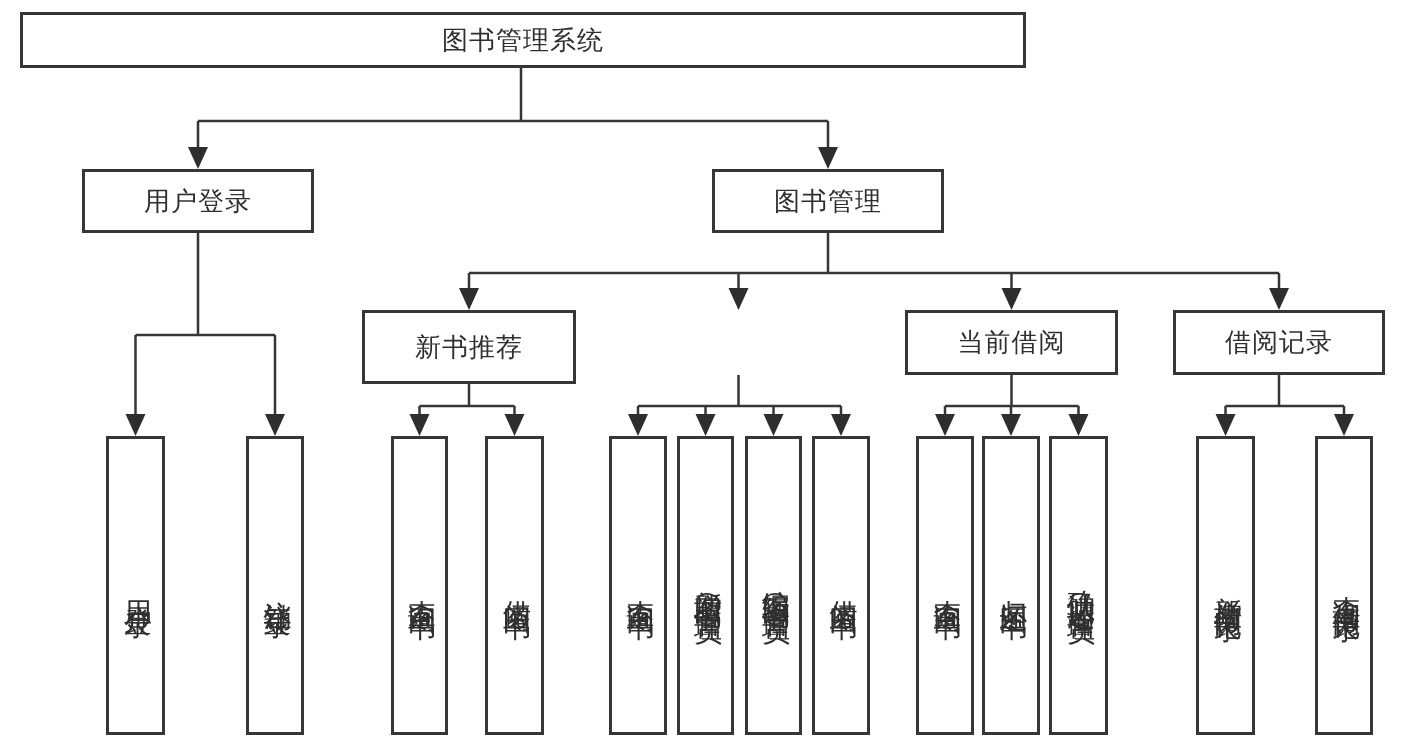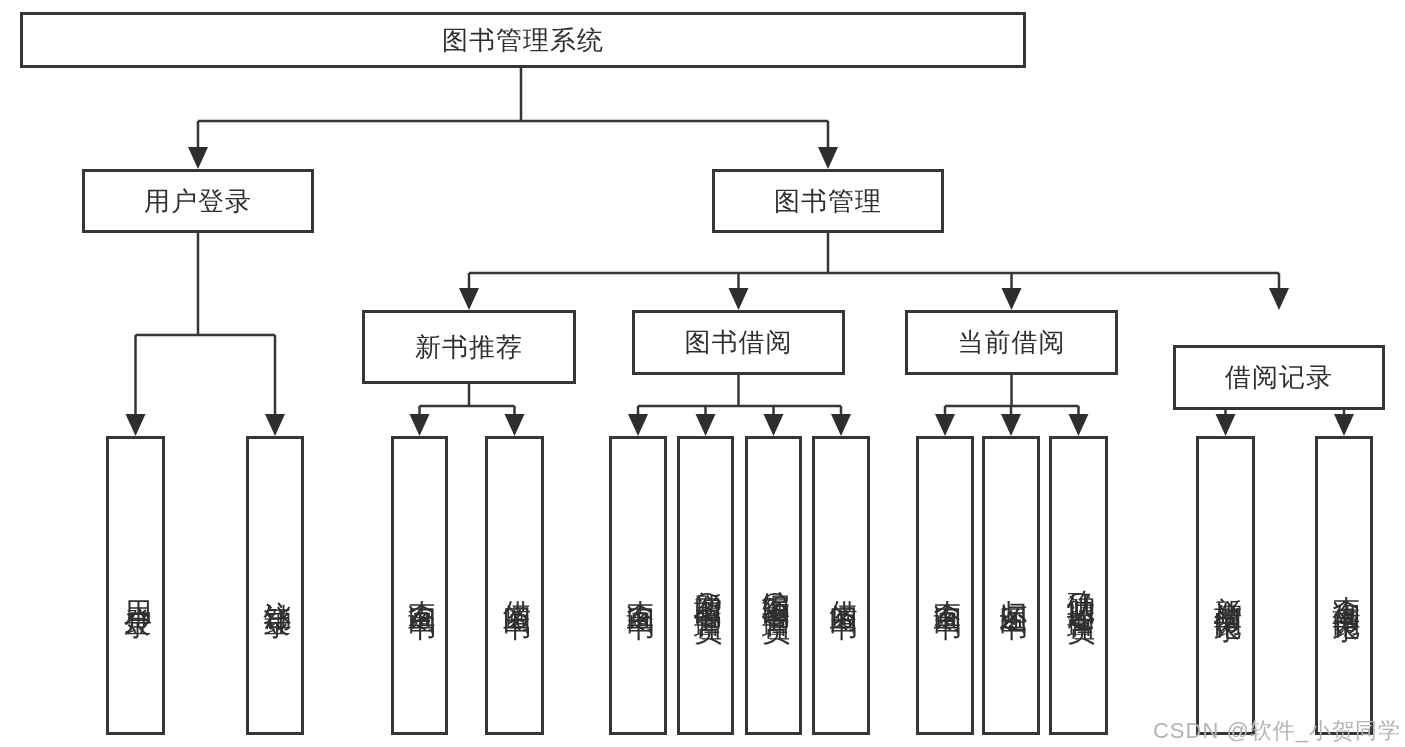--- a/index.html
+++ b/index.html
@@ -41,21 +41,21 @@
     letter-spacing: 4px;
     line-height: 1;
   }
   
   .n-root     { left: 20px;   top: 12px;  width: 1006px; height: 56px; }
   .n-user     { left: 82px;   top: 169px; width: 232px;  height: 64px; }
   .n-book     { left: 712px;  top: 169px; width: 232px;  height: 64px; }
   .n-rec      { left: 362px;  top: 310px; width: 214px;  height: 74px; }
   .n-borrow   { left: 632px;  top: 310px; width: 213px;  height: 65px; }
   .n-current  { left: 905px;  top: 310px; width: 213px;  height: 65px; }
-  .n-records  { left: 1173px; top: 310px; width: 212px;  height: 65px; margin-top: 35px; }
+  .n-records  { left: 1173px; top: 310px; width: 212px;  height: 65px; }
   
   .leaf { top: 436px; height: 299px; }
   .l1  { left: 106px;  width: 59px; }
   .l2  { left: 246px;  width: 58px; }
   .l3  { left: 391px;  width: 57px; }
   .l4  { left: 485px;  width: 59px; }
   .l5  { left: 609px;  width: 58px; }
   .l6  { left: 677px;  width: 57px; }
   .l7  { left: 745px;  width: 57px; }
   .l8  { left: 812px;  width: 58px; }
@@ -139,23 +139,20 @@
   <div class="node n-user">
     <span class="hlabel">用户登录</span>
   </div>
   <div class="node n-book">
     <span class="hlabel">图书管理</span>
   </div>
 
   <div class="node n-rec">
     <span class="hlabel">新书推荐</span>
   </div>
-  <div class="node n-borrow">
-    <span class="hlabel">图书借阅</span>
-  </div>
   <div class="node n-current">
     <span class="hlabel">当前借阅</span>
   </div>
   <div class="node n-records">
     <span class="hlabel">借阅记录</span>
   </div>
 
   <div class="node leaf l1">
     <span class="vlabel">用户登录</span>
   </div>
@@ -193,15 +190,14 @@
     <span class="vlabel">确认归还（管理员）</span>
   </div>
 
   <div class="node leaf l12">
     <span class="vlabel">新增借阅记录</span>
   </div>
   <div class="node leaf l13">
     <span class="vlabel">查询借阅记录</span>
   </div>
 
-  <div class="watermark">CSDN @软件_小贺同学</div>
 
 </div>
 
 </body></html>

